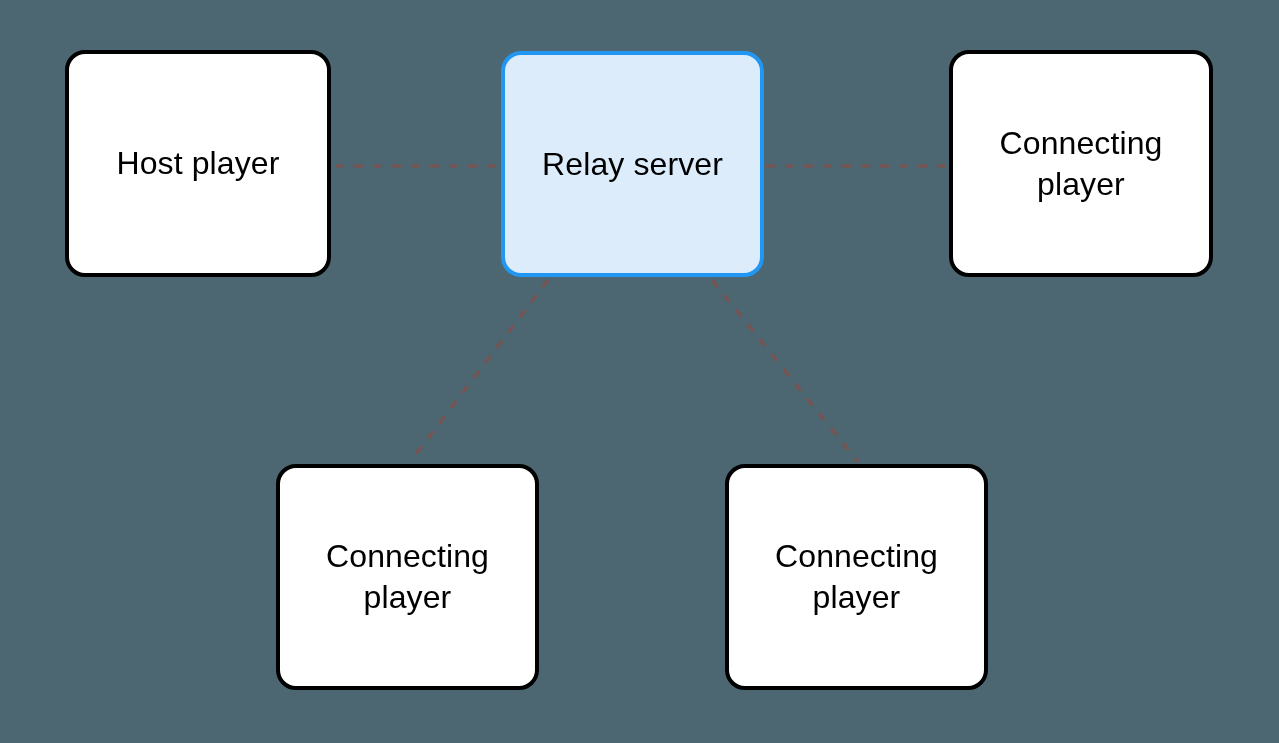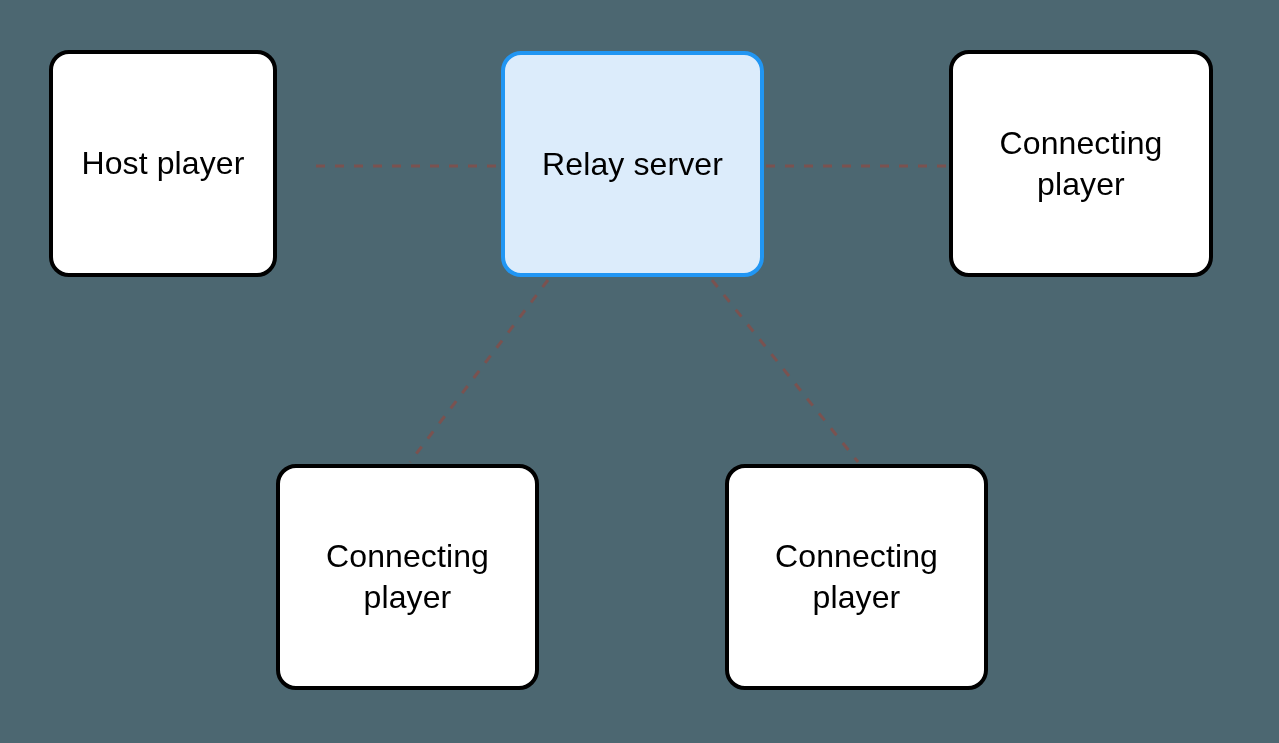--- a/index.html
+++ b/index.html
@@ -60,21 +60,21 @@
 
   <svg id="edge-layer" viewBox="0 0 1279 743">
     <g id="edges-group">
         <line x1="316" y1="166" x2="500" y2="166" stroke="#7a5250" stroke-width="3" stroke-dasharray="9 10"></line>
         <line x1="766" y1="166" x2="948" y2="166" stroke="#7a5250" stroke-width="3" stroke-dasharray="9 10"></line>
         <line x1="548" y1="280" x2="410" y2="462" stroke="#7a5250" stroke-width="3" stroke-dasharray="9 10"></line>
         <line x1="712" y1="280" x2="858" y2="462" stroke="#7a5250" stroke-width="3" stroke-dasharray="9 10"></line>
       </g>
   </svg>
 
-  <div class="node" id="node-host-player" style="left: 49px; top: 50px; width: 228px; height: 227px; background: rgb(255, 255, 255); border-color: rgb(0, 0, 0); color: rgb(0, 0, 0);">
+  <div class="node" id="node-host-player" style="left: 65px; top: 50px; width: 266px; height: 227px; background: rgb(255, 255, 255); border-color: rgb(0, 0, 0); color: rgb(0, 0, 0);">
     <span class="node-label">Host player</span>
   </div>
 
   <div class="node highlight" id="node-relay-server" style="left: 501px; top: 51px; width: 263px; height: 226px; background: rgb(220, 236, 251); border-color: rgb(33, 150, 243); color: rgb(0, 0, 0);">
     <span class="node-label">Relay server</span>
   </div>
 
   <div class="node" id="node-connecting-player-right" style="left: 949px; top: 50px; width: 264px; height: 227px; background: rgb(255, 255, 255); border-color: rgb(0, 0, 0); color: rgb(0, 0, 0);">
     <span class="node-label">Connecting
 player</span>

